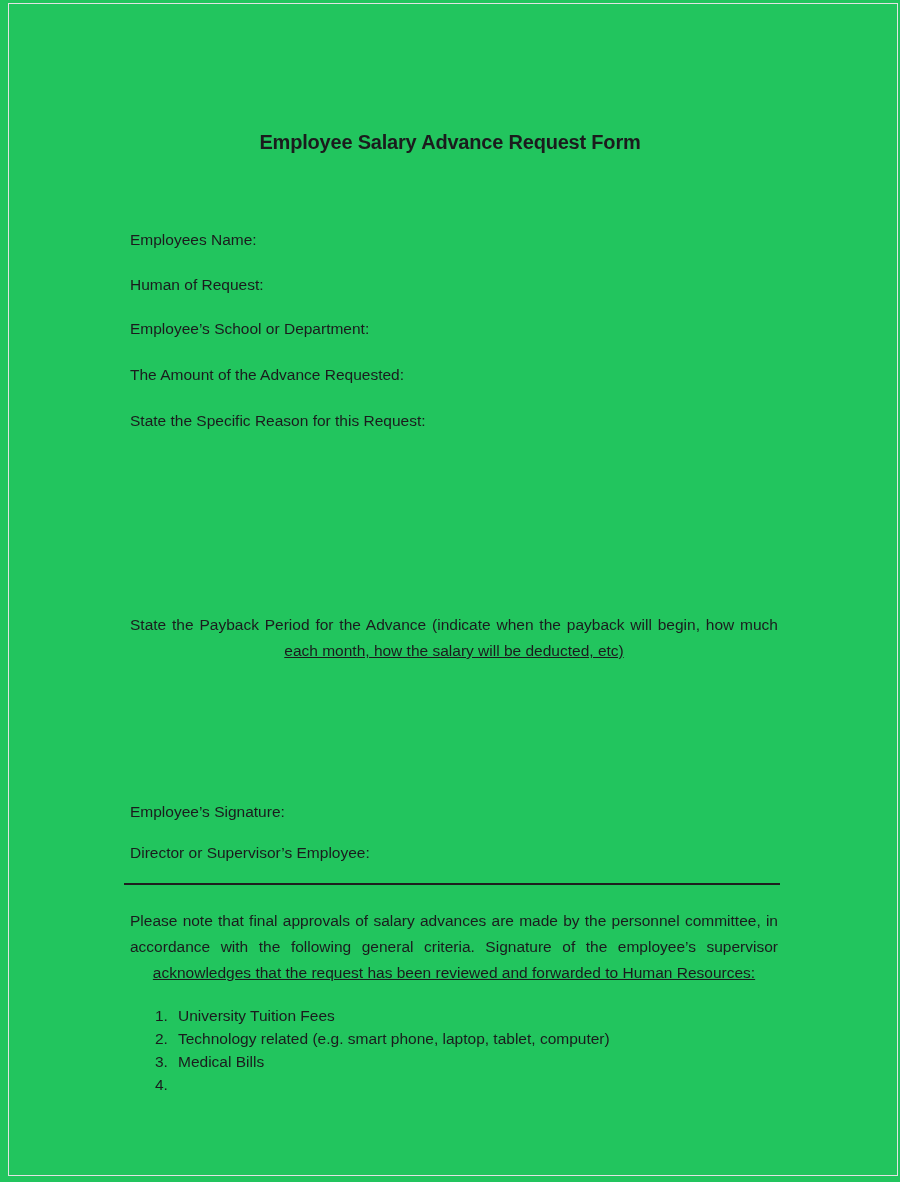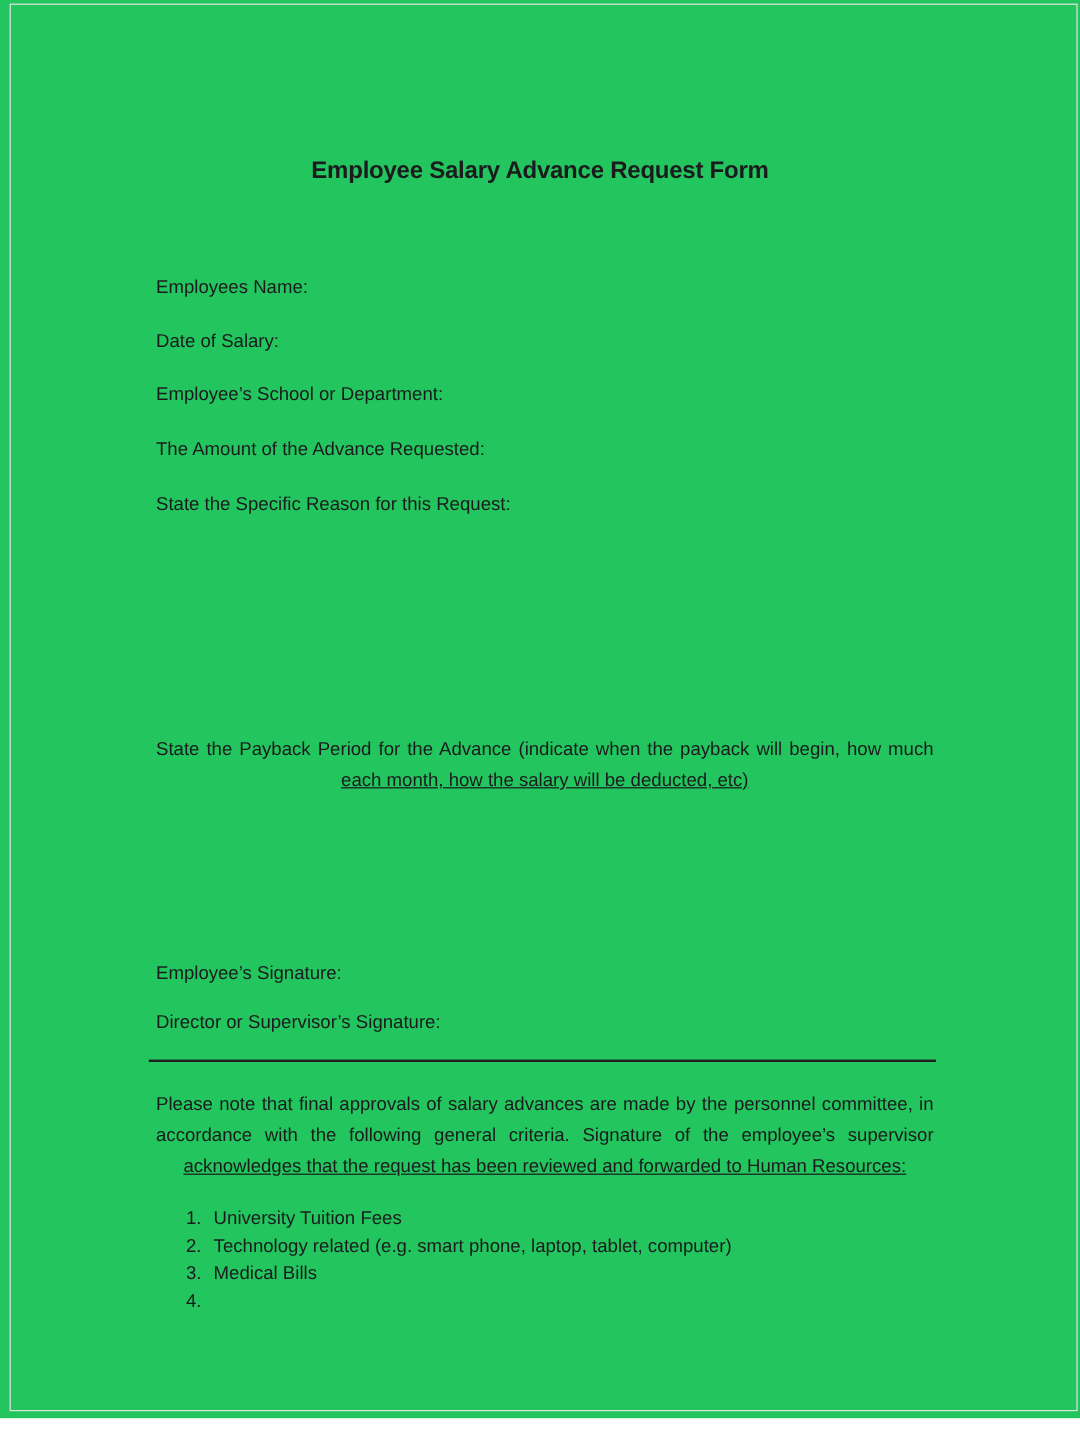--- a/index.html
+++ b/index.html
@@ -83,32 +83,32 @@
 </style>
 </head>
 <body>
 
 <div class="page">
   <div class="page-frame"></div>
 
   <div class="doc-title">Employee Salary Advance Request Form</div>
 
   <div class="field-label" style="top:230px;text-align:right;">Employees Name:</div>
-  <div class="field-label" style="top:275px;">Date of Salary:</div>
+  <div class="field-label" style="top:275px;">Human of Request:</div>
   <div class="field-label" style="top:365px;">The Amount of the Advance Requested:</div>
   <div class="field-label" style="top:319px;">Employee’s School or Department:</div>
   <div class="field-label" style="top:411px;">State the Specific Reason for this Request:</div>
 
   <div class="para" style="top:612px;">
     <div class="jline">State the Payback Period for the Advance (indicate when the payback will begin, how much</div>
     <div class="jline-last">each month, how the salary will be deducted, etc)</div>
   </div>
 
   <div class="field-label" style="top:802px;">Employee’s Signature:</div>
-  <div class="field-label" style="top:843px;">Director or Supervisor’s Signature:</div>
+  <div class="field-label" style="top:843px;">Director or Supervisor’s Employee:</div>
 
   <div class="rule"></div>
 
   <div class="para" style="top:908px;">
     <div class="jline">Please note that final approvals of salary advances are made by the personnel committee, in</div>
     <div class="jline">accordance with the following general criteria.  Signature of the employee’s supervisor</div>
     <div class="jline-last">acknowledges that the request has been reviewed and forwarded to Human Resources:</div>
   </div>
 
   <div class="criteria-list">

